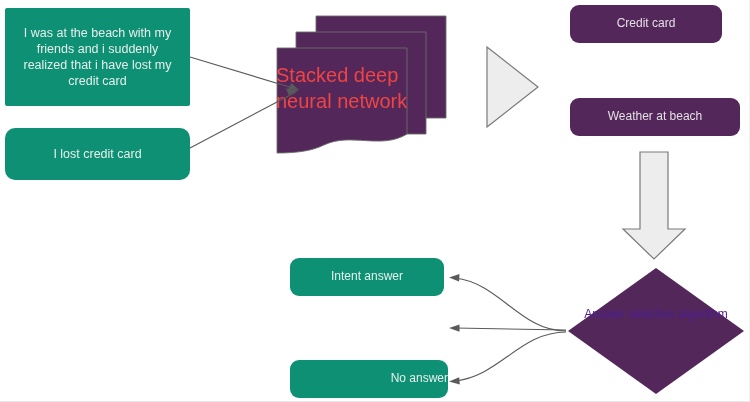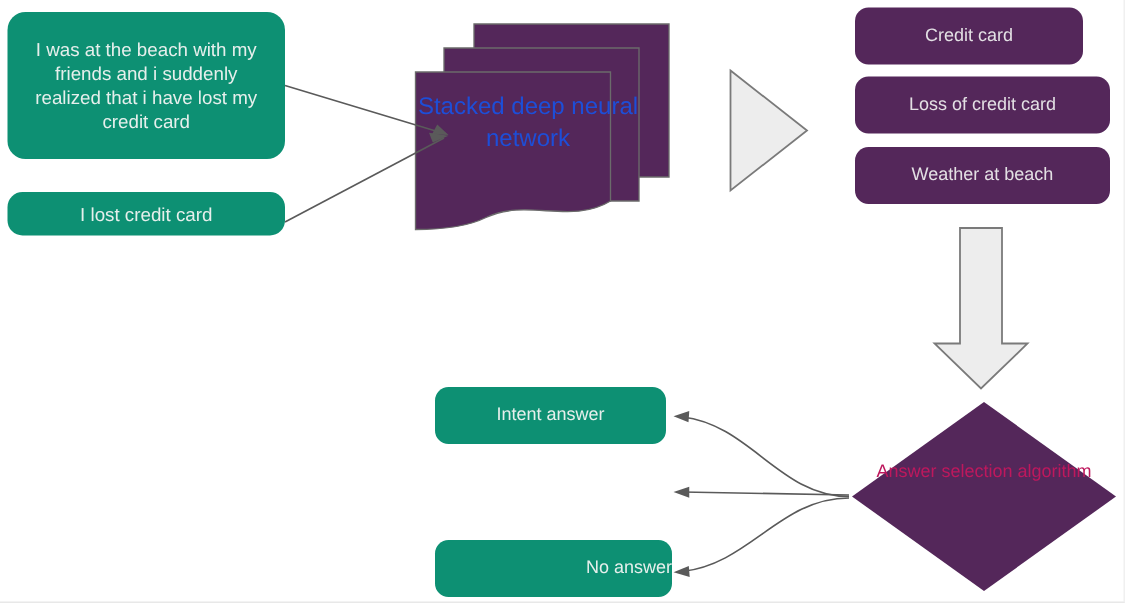--- a/index.html
+++ b/index.html
@@ -38,27 +38,27 @@
     box-sizing: border-box;
   }
   .rrect.green { background: #0d9073; }
   .rrect.purple { background: #54275a; }
   .rrect .node-label { color: #e3e0e4; }
   .rrect.green .node-label { color: #e6efec; }
 
   
   #input-long {
     left: 5px; top: 8px; width: 185px; height: 98px;
-    border-radius: 12px;
+    border-radius: 2px;
     padding: 0 10px;
   }
   #input-long .node-label { font-size: 12.5px; }
 
   #input-short {
-    left: 5px; top: 128px; width: 185px; height: 29px;
+    left: 5px; top: 128px; width: 185px; height: 52px;
     border-radius: 10px;
   }
   #input-short .node-label { font-size: 12.5px; }
 
   #out-credit-card   { left: 570px; top: 5px;  width: 152px; height: 38px; }
   #out-loss-credit   { left: 570px; top: 51px; width: 170px; height: 38px; }
   #out-weather-beach { left: 570px; top: 98px; width: 170px; height: 38px; }
   #out-credit-card .node-label,
   #out-loss-credit .node-label,
   #out-weather-beach .node-label { font-size: 12px; }
@@ -74,40 +74,40 @@
   #stacked-network {
     position: absolute;
     left: 276px; top: 14px;
     width: 172px; height: 142px;
   }
   #stacked-network svg { display: block; }
   #stacked-network-label {
     position: absolute;
     left: 0; top: 48px;
     width: 152px;
-    font-size: 16px;
-    color: #1d4ed8;
-    text-align: center;
+    font-size: 20px;
+    color: #ef4444;
+    text-align: left;
     line-height: 1.3;
     pointer-events: none;
   }
 
   
   #answer-selection-algorithm {
     position: absolute;
     left: 567px; top: 267px;
     width: 178px; height: 128px;
   }
   #answer-selection-algorithm svg { display: block; }
   #answer-selection-label {
     position: absolute;
     left: 0; top: 39px;
     width: 178px;
     font-size: 12px;
-    color: #be185d;
+    color: #4c1d95;
     text-align: center;
     line-height: 1.35;
     pointer-events: none;
   }
 
   
   .overlay-svg {
     position: absolute;
     left: 0; top: 0;
     width: 750px; height: 402px;
@@ -141,23 +141,20 @@
       <path d="M1,34 L131,34 L131,120 C105,136 75,118 48,131 C36,137 20,139 1,139 Z" fill="#54275a" stroke="#6b6b6b" stroke-width="0.9"></path>
     </svg>
     <div id="stacked-network-label">Stacked deep
 neural network</div>
   </div>
 
   <div class="rrect purple" id="out-credit-card">
     <span class="node-label">Credit card</span>
   </div>
 
-  <div class="rrect purple" id="out-loss-credit">
-    <span class="node-label">Loss of credit card</span>
-  </div>
 
   <div class="rrect purple" id="out-weather-beach">
     <span class="node-label">Weather at beach</span>
   </div>
 
   <div id="answer-selection-algorithm">
     <svg width="178" height="128" viewBox="0 0 178 128" xmlns="http://www.w3.org/2000/svg">
       <path d="M89,1 L177,64 L89,127 L1,64 Z" fill="#54275a"></path>
     </svg>
     <div id="answer-selection-label">Answer

